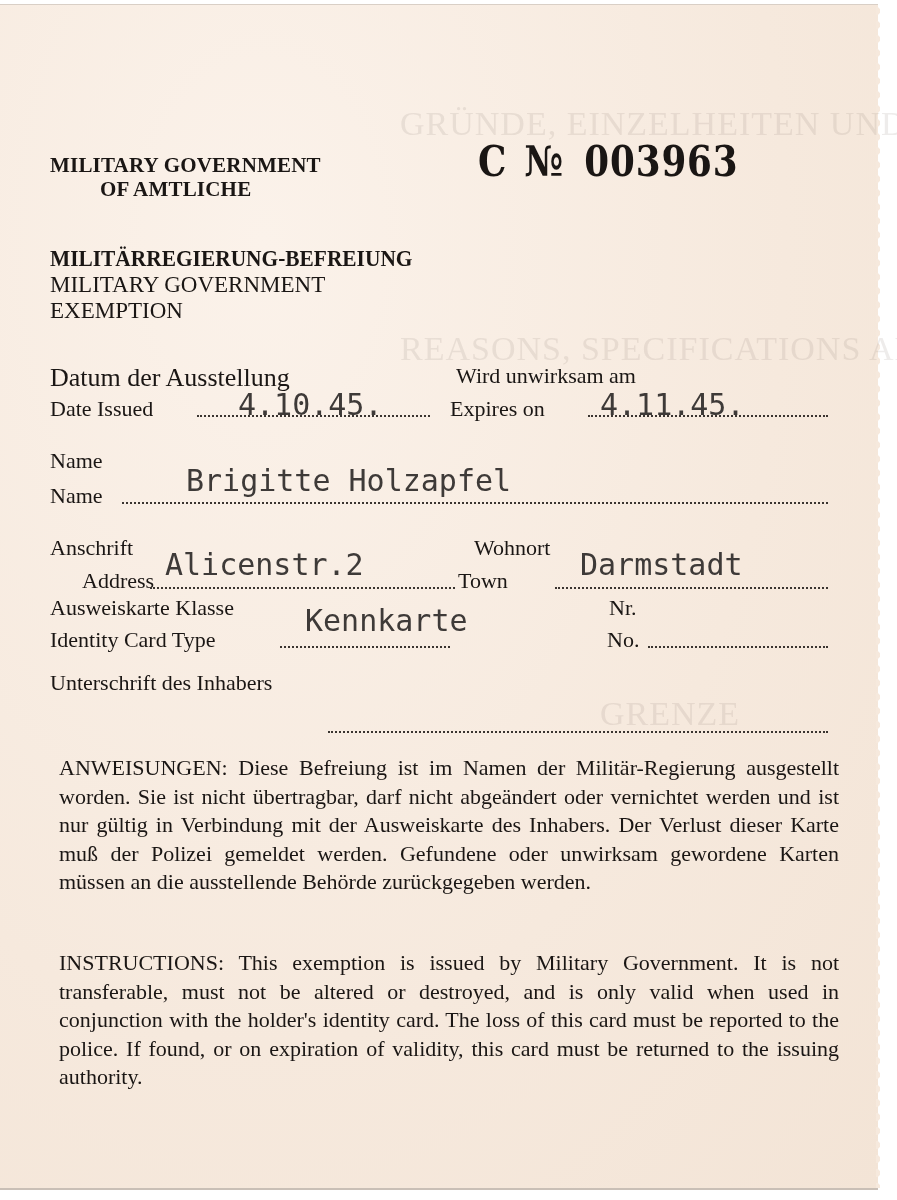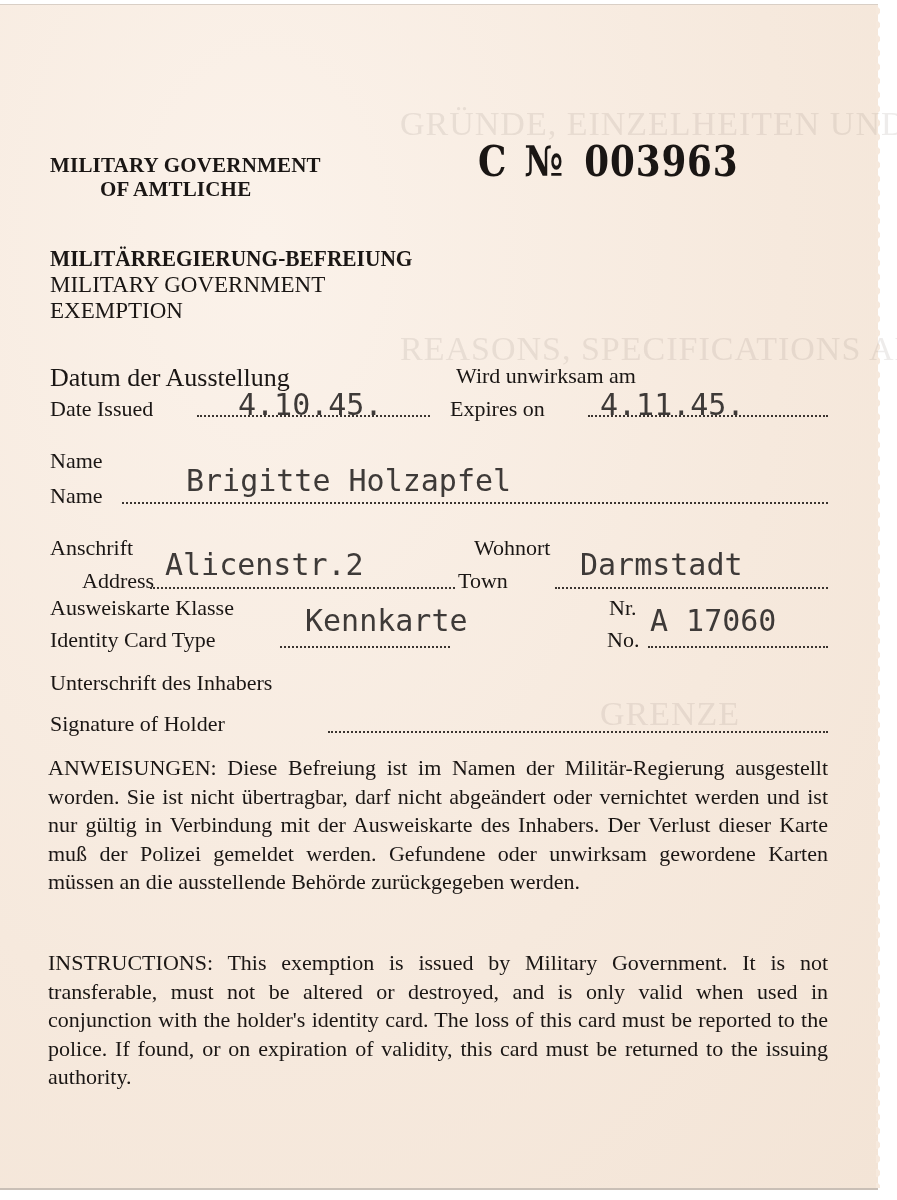--- a/index.html
+++ b/index.html
@@ -28,21 +28,21 @@
     .header-title { left: 50px; top: 148px; font-weight: bold; font-size: 21px; line-height: 24px; letter-spacing: 0.2px; }
     .header-title .l2 { display: block; padding-left: 50px; }
     .serial { left: 478px; top: 132px; font-size: 42px; font-family: "DejaVu Serif", serif; font-weight: bold; letter-spacing: 1px; transform: scaleX(0.85); transform-origin: left; }
     .serial .prefix { margin-right: 20px; }
     .serial .nr { margin-right: 24px; }
     .ex-block { left: 50px; top: 241px; font-size: 23px; line-height: 26px; }
     .ex-block .bold { font-weight: bold; transform: scaleX(0.93); transform-origin: left; display: block; }
     .label { position: absolute; white-space: nowrap; }
     .dots { position: absolute; border-bottom: 2px dotted #3a3430; height: 0; }
     .typed { position: absolute; font-family: "DejaVu Sans Mono", "Liberation Mono", monospace; color: #3e3a38; font-size: 30px; white-space: nowrap; }
-    .para { position: absolute; left: 48px; width: 780px; font-size: 22px; line-height: 28.5px; text-align: justify; }
+    .para { position: absolute; left: 59px; width: 780px; font-size: 22px; line-height: 28.5px; text-align: justify; }
   </style>
 </head>
 <body>
 
 <div class="paper">
   <div class="perforation"></div>
 
   <div class="bleed" style="left:400px;top:100px;">GRÜNDE, EINZELHEITEN UND AMTLICHE</div>
   <div class="bleed" style="left:400px;top:325px;">REASONS, SPECIFICATIONS AND FROM</div>
   <div class="bleed" style="left:600px;top:690px;">GRENZE</div>
@@ -87,21 +87,19 @@
   <div class="typed" style="left:580px;top:542px;">Darmstadt</div>
 
   <div class="label" style="left:50px;top:590px;font-size:22px;">Ausweiskarte Klasse</div>
   <div class="label" style="left:50px;top:622px;font-size:22px;">Identity Card Type</div>
   <div class="dots" style="left:280px;width:170px;top:641px;"></div>
   <div class="typed" style="left:305px;top:598px;">Kennkarte</div>
 
   <div class="label" style="left:609px;top:590px;font-size:22px;">Nr.</div>
   <div class="label" style="left:607px;top:622px;font-size:22px;">No.</div>
   <div class="dots" style="left:648px;width:180px;top:641px;"></div>
-  <div class="typed" style="left:650px;top:598px;">A 17060</div>
 
   <div class="label" style="left:50px;top:665px;font-size:22px;">Unterschrift des Inhabers</div>
-  <div class="label" style="left:50px;top:706px;font-size:22px;">Signature of Holder</div>
   <div class="dots" style="left:328px;width:500px;top:726px;"></div>
 
   <div class="para" style="top:749px;">ANWEISUNGEN: Diese Befreiung ist im Namen der Militär-Regierung ausgestellt worden. Sie ist nicht übertragbar, darf nicht abgeändert oder vernichtet werden und ist nur gültig in Verbindung mit der Ausweiskarte des Inhabers. Der Verlust dieser Karte muß der Polizei gemeldet werden. Gefundene oder unwirksam gewordene Karten müssen an die ausstellende Behörde zurückgegeben werden.</div>
   <div class="para" style="top:944px;">INSTRUCTIONS: This exemption is issued by Military Government. It is not transferable, must not be altered or destroyed, and is only valid when used in conjunction with the holder's identity card. The loss of this card must be reported to the police. If found, or on expiration of validity, this card must be returned to the issuing authority.</div>
 </div>
 
 </body></html>

